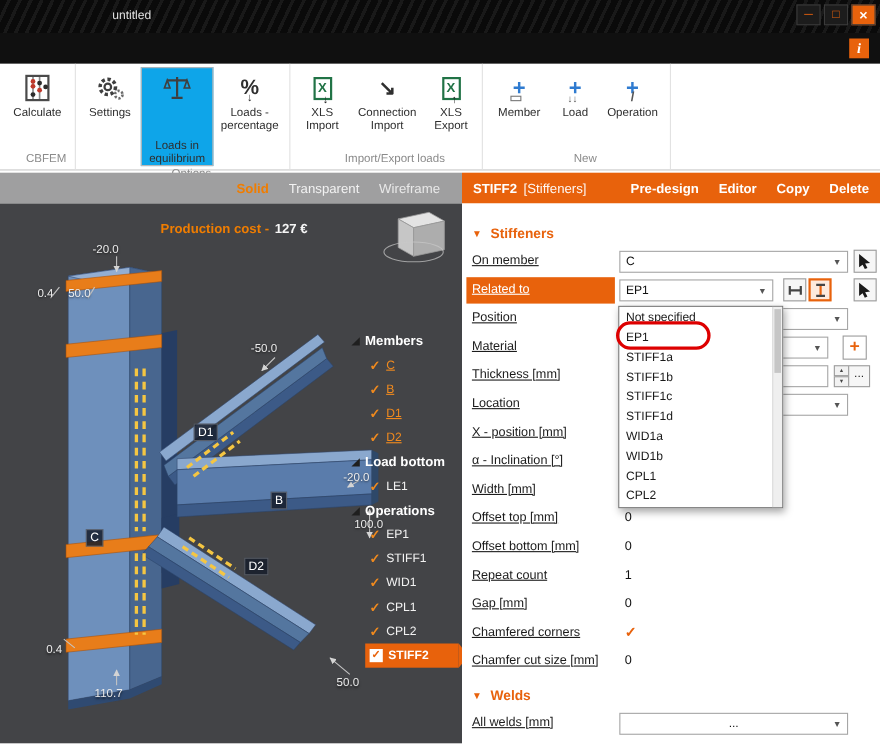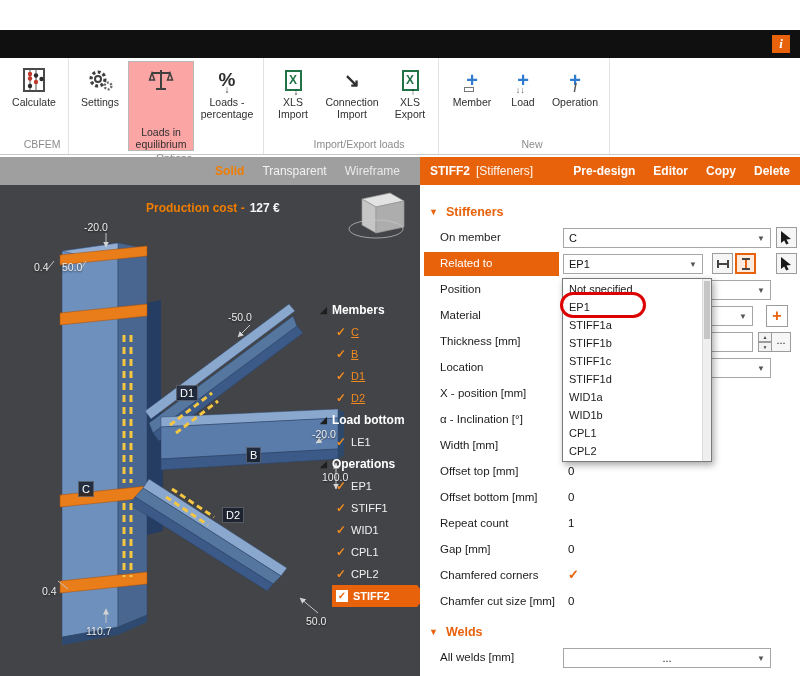--- a/index.html
+++ b/index.html
@@ -21,21 +21,21 @@
 
   
   .ribbon { position:absolute; left:0; top:58px; width:800px; height:97px; background:#fff;
     border-bottom:1px solid #c9c9c9; display:flex; }
   .rgroup { display:flex; flex-direction:column; border-right:1px solid #e2e2e2; }
   .rbuttons { flex:1; display:flex; align-items:stretch; padding:3px 5px 0; gap:2px; }
   .rbtn { display:flex; flex-direction:column; align-items:center; padding-top:3px; gap:1px;
     border:1px solid transparent; cursor:default; }
   .rbtn .ric { height:30px; display:flex; align-items:center; justify-content:center; position:relative; }
   .rbtn .rlabel { font-size:10.5px; color:#2f2f2f; text-align:center; line-height:12px; }
-  .rbtn.pressed { background:#fca5a5; border-color:#b8b8b8;gap:31px; }
+  .rbtn.pressed { background:#0ea5e9; border-color:#b8b8b8;gap:31px; }
   .rbtn.disabled .rlabel { color:#9d9d9d; }
   .rgroup-label { height:17px; text-align:center; font-size:10.5px; color:#8b8b8b; line-height:15px;padding-left:16px; }
   .pct { font-size:19px; font-weight:bold; color:#2f2f2f; }
   .pct-arrow { font-size:10px; color:#2f2f2f; position:absolute; right:6px; bottom:0; }
   .xlsbox { width:17px; height:21px; border:2px solid #217346; color:#217346; font-weight:bold;
     font-size:12px; text-align:center; line-height:17px; background:#fff; }
   .xls-arrow { position:absolute; right:3px; bottom:-2px; font-size:10px; color:#222; font-weight:bold; }
   .conn-arrow { font-size:19px; color:#2f2f2f; font-weight:bold; }
   .bluplus { font-size:20px; font-weight:bold; color:#2f7bd0; line-height:20px; }
   .subdeco { position:absolute; right:4px; bottom:0; font-size:9px; color:#555; font-weight:bold; }
@@ -75,21 +75,21 @@
     display:flex; align-items:center; color:#fff; font-size:12px; padding:0 10px; gap:6px; }
   .pheader .pname { font-weight:bold; }
   .pheader .ptype { opacity:.95; }
   .pheader .spacer { flex:1; }
   .pheader .paction { font-weight:bold; margin-left:12px; cursor:default; }
   .pbody { position:absolute; left:420px; top:185px; width:380px; height:491px; background:#fff; }
   .psec { height:26px; display:flex; align-items:center; gap:8px; padding-left:9px; margin-top:14px; }
   .psec .smark { color:#e8620c; font-size:9px; }
   .psec .stitle { color:#e8620c; font-weight:bold; font-size:12.5px; }
   .prow { position:relative; height:26px; }
-  .plabel { position:absolute; left:20px; top:6px; font-size:11.5px; color:#1c1c1c; z-index:2; }
+  .plabel { position:absolute; left:9px; top:6px; font-size:11.5px; color:#1c1c1c; z-index:2;text-decoration:underline; }
   .prow.sel::before { content:""; position:absolute; left:4px; top:1px; width:135px; height:24px; background:#e8620c; }
   .prow.sel .plabel { color:#fff; }
   .combo { position:absolute; left:143px; top:3px; width:208px; height:20px; background:#fff;
     border:1px solid #a6a6a6; font-size:11px; line-height:18px; padding-left:5px; color:#111; }
   .combo .arr { position:absolute; right:2px; top:2px; width:14px; height:14px; font-size:8px;
     color:#555; text-align:center; line-height:15px; }
   .combo.narrow { width:140px; }
   .combo.mat { width:190px; }
   .combo.center { text-align:center; padding-left:0; }
   .field { position:absolute; left:143px; top:3px; width:208px; height:20px; background:#fff; }
@@ -114,20 +114,28 @@
   .ddscroll { position:absolute; right:0; top:0; bottom:0; width:9px; background:#efefef; border-left:1px solid #dadada; }
   .ddthumb { margin:2px 1px 0; height:58px; background:#c6c6c6; }
   .ring { position:absolute; left:-3px; top:13px; width:86px; height:26px; border:3px solid #dd0000;
     border-radius:13px; z-index:60; pointer-events:none; }
 </style>
 </head>
 <body>
 
 <div id="app">
 
+  <div class="titlebar">
+    <span class="title">untitled</span>
+    <div class="winbtns">
+      <div class="winbtn">─</div>
+      <div class="winbtn">□</div>
+      <div class="winbtn close">×</div>
+    </div>
+  </div>
   <div class="titlebar2">
     <div class="infobtn">i</div>
   </div>
 
   <div class="ribbon">
     <div class="rgroup">
       <div class="rbuttons">
         <div class="rbtn" style="width:58px">
           <div class="ric">
             <svg width="24" height="26" viewBox="0 0 24 26">

